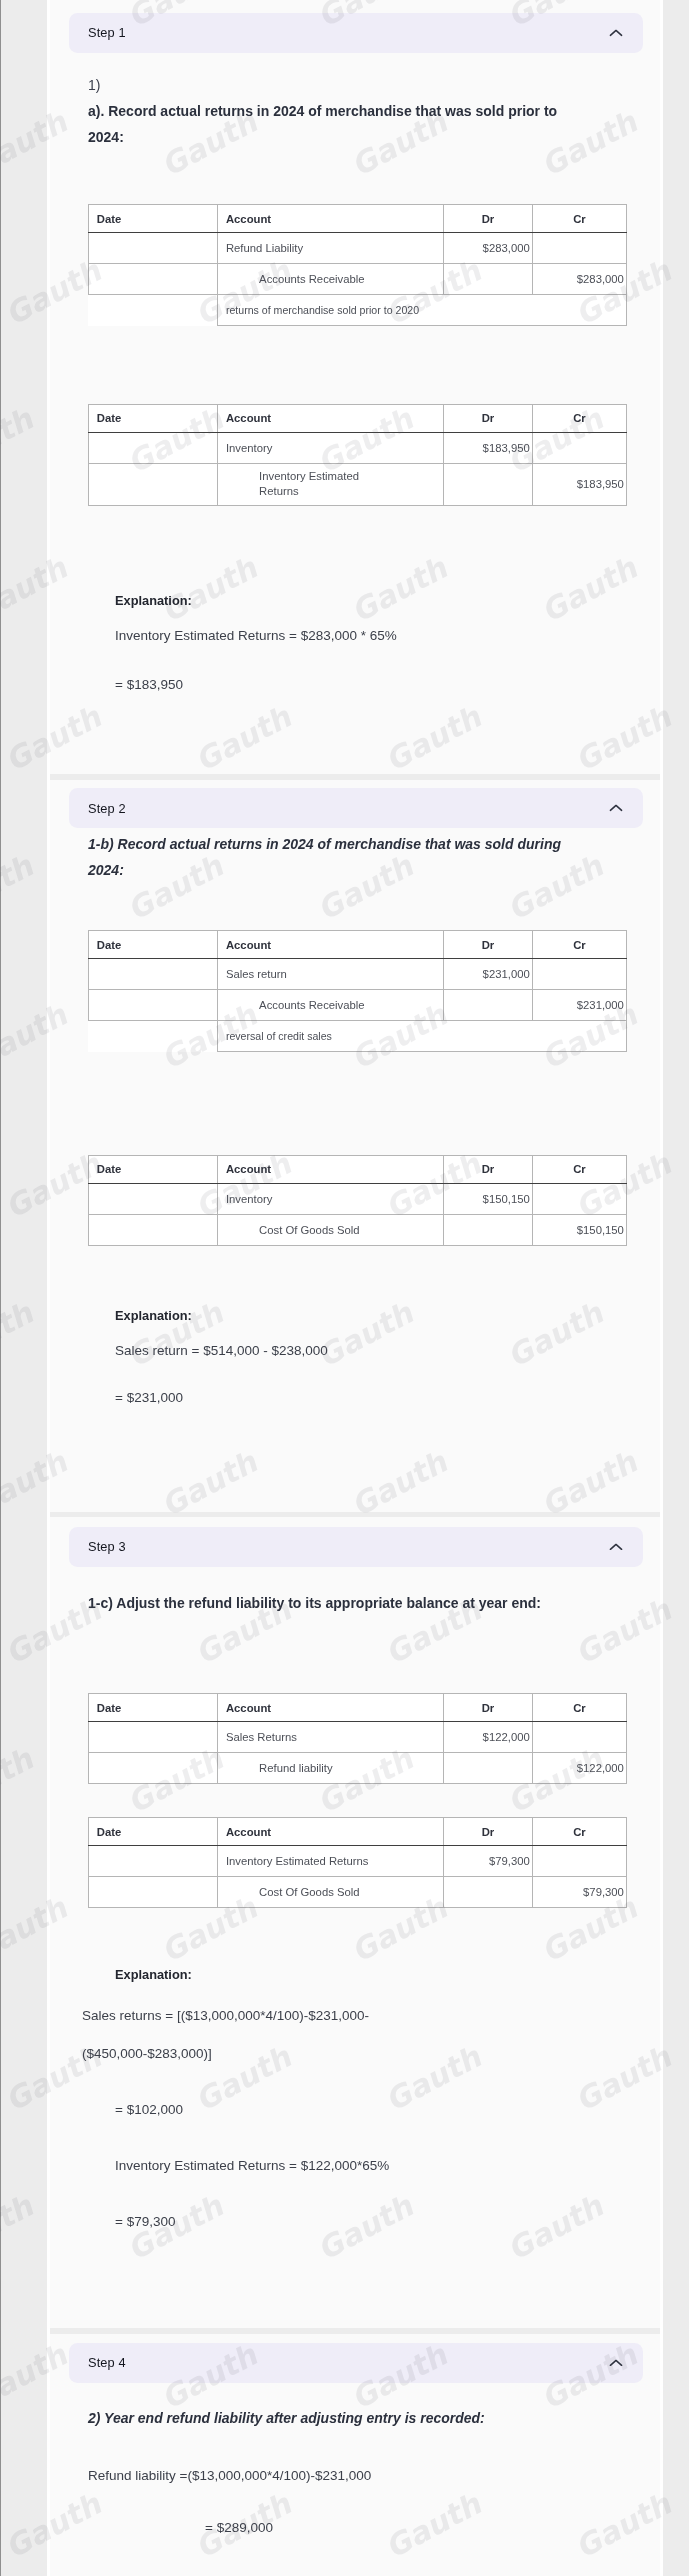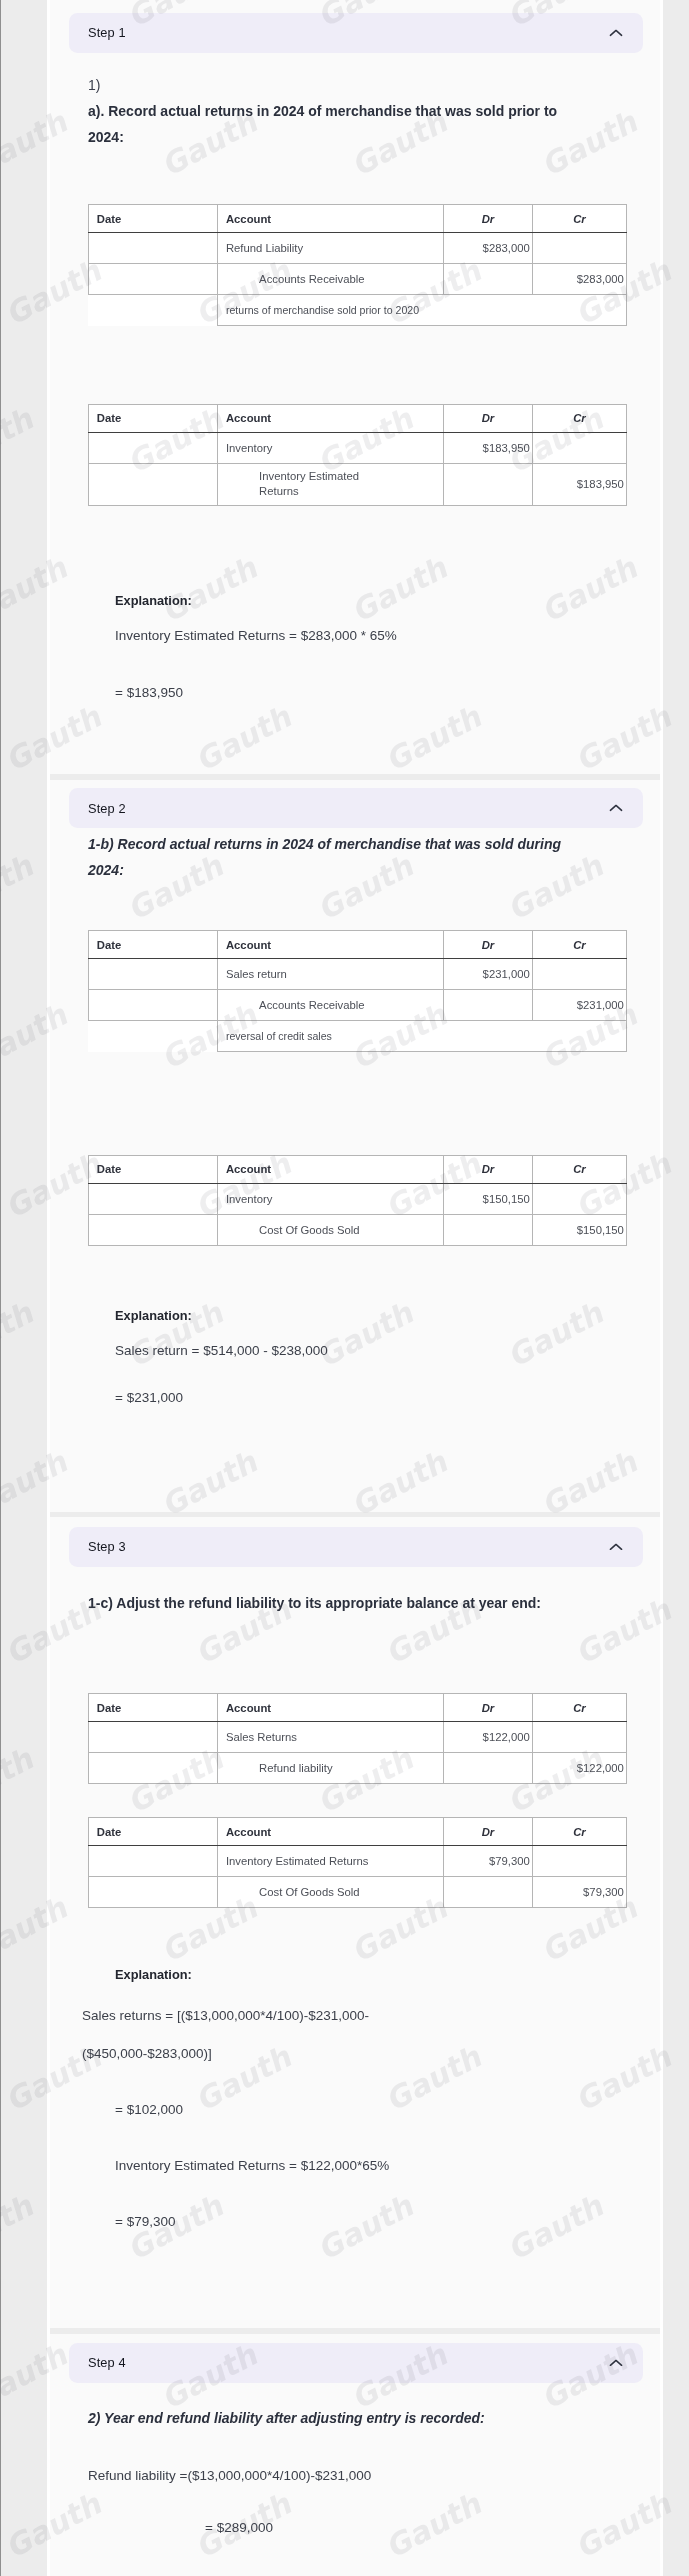--- a/index.html
+++ b/index.html
@@ -41,21 +41,21 @@
     border-collapse:collapse; margin-left:38px; width:539px;
     background:#ffffff; table-layout:fixed;
   }
   .c-date { width:24%; } .c-acct { width:42%; } .c-dr { width:16.5%; } .c-cr { width:17.5%; }
   .jtable th, .jtable td { border:0.7px solid #b5b5b5; }
   .jtable th {
     height:27px; font-size:11.3px; font-weight:bold; color:#2f323c;
     text-align:left; padding:0 0 0 7.8px;
     border-bottom:1.4px solid #3f3f3f;
   }
-  .jtable th.c { text-align:center; padding:0;font-style:italic; }
+  .jtable th.c { text-align:center; padding:0; }
   .jtable td { height:30px; font-size:11.3px; color:#4c4f57; padding:0 0 0 7.8px; vertical-align:middle; }
   .jtable td.ind { padding-left:41px; }
   .jtable td.amt { text-align:right; padding:0 2.1px 0 0; }
   .jtable tr.noterow td.blank { border:none; }
   .jtable td.notec { font-size:10.6px; height:24px; color:#4c4f57; }
   .narrow { display:inline-block; max-width:106px; line-height:15px; vertical-align:middle; }
   tr.tall td { height:41px; }
 
   .x-label { margin-left:65px; font-weight:bold; font-size:12.8px; color:#23262f; line-height:18.4px; }
   .x-line  { margin-left:65px; font-size:13.5px; color:#3b3f49; line-height:19px; }
@@ -147,21 +147,21 @@
         <td></td>
         <td class="ind"><span class="narrow">Inventory Estimated Returns</span></td>
         <td class="amt"></td>
         <td class="amt">$183,950</td>
       </tr>
     </tbody>
       </table>
 
     <div class="x-label" style="margin-top:86px">Explanation:</div>
     <div class="x-line" style="margin-top:15.6px">Inventory Estimated Returns = $283,000 * 65%</div>
-    <div class="x-line" style="margin-top:38px">= $183,950</div>
+    <div class="x-line" style="margin-top:30px">= $183,950</div>
   </div>
 
   <div class="card" style="height:732px">
     <div class="step-header" style="margin-top:8.5px">
       <span class="step-label">Step 2</span>
       <button class="chev-btn">
         <svg width="14" height="7.8" viewBox="0 0 20 11">
             <path d="M2 9 L10 2 L18 9" fill="none" stroke="#2f3340" stroke-width="2.2" stroke-linecap="round" stroke-linejoin="round"></path>
           </svg>
       </button>

